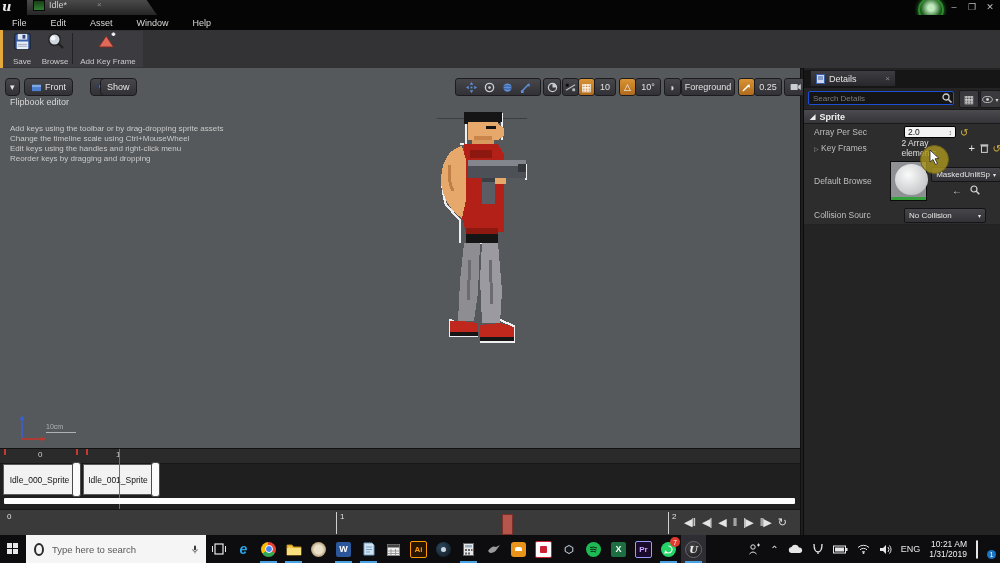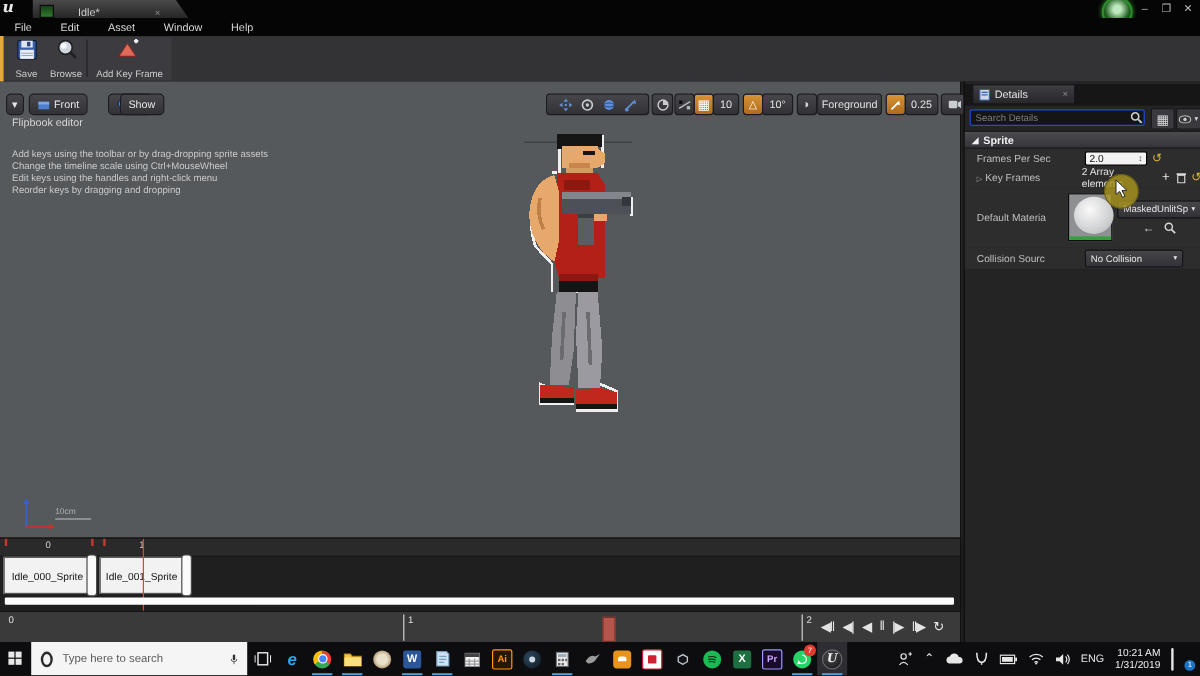--- a/index.html
+++ b/index.html
@@ -4,21 +4,21 @@
 <style>
   html,body{margin:0;padding:0;background:#000;}
   .stage{position:relative;width:1000px;height:563px;overflow:hidden;
          font-family:"Liberation Sans",sans-serif;background:#1e1e1e;color:#ddd;
          -webkit-user-select:none;user-select:none;}
   .abs{position:absolute;}
   
   .titlebar{left:0;top:0;width:1000px;height:15px;background:#050505;}
   .ue-logo{left:2px;top:0;width:20px;height:15px;color:#e8e8e8;font:italic bold 13px "DejaVu Serif",serif;line-height:14px;}
   .doc-tab{left:27px;top:0;width:130px;height:15px;background:linear-gradient(#4a4a4a,#262626);
-           clip-path:polygon(0 0,92% 0,100% 100%,0 100%);display:flex;align-items:flex-end;gap:20px;padding-left:6px;box-sizing:border-box;}
+           clip-path:polygon(0 0,92% 0,100% 100%,0 100%);display:flex;align-items:flex-start;gap:4px;padding-left:6px;box-sizing:border-box;}
   .tab-ico{width:10px;height:9px;background:linear-gradient(#163f16,#2f7d2f);border:1px solid #0a0a0a;}
   .doc-tab .t{font-size:9px;color:#cfcfcf;}
   .doc-tab .x{margin-left:26px;font-size:8px;color:#8a8a8a;}
   .rec-ind{left:918px;top:-3px;width:22px;height:22px;border-radius:50%;
            background:radial-gradient(circle at 50% 40%,#bfeabf 0 18%,#1d5c1d 60%,#083a08 100%);
            border:2px solid #2e8b2e;box-shadow:0 0 4px #2e8b2e;}
   .winbtn{top:1px;width:16px;height:12px;color:#bdbdbd;font-size:9px;text-align:center;line-height:12px;}
   .menubar{left:0;top:15px;width:1000px;height:15px;background:#050505;display:flex;gap:0;align-items:center;}
   .menu-item{padding:0 12px;font-size:9px;color:#d8d8d8;}
   
@@ -352,21 +352,21 @@
       </svg>
       <span style="font-size:6px;">▾</span>
     </div>
 
     <div class="abs d-section">
       <span style="font-size:7px;">◢</span>
       <span>Sprite</span>
     </div>
 
     <div class="abs d-row" style="top:56px;height:16px;">
-      <span class="d-lab">Frames Per Sec</span>
+      <span class="d-lab">Array Per Sec</span>
       <span class="val-num">
         <span>2.0</span>
         <span style="font-size:7px;color:#555;">↕</span>
       </span>
       <span class="undo">↺</span>
     </div>
 
     <div class="abs d-row" style="top:72px;height:16px;">
       <span class="d-lab">
         <span style="font-size:6px;color:#9a9a9a;">▷</span>
@@ -375,21 +375,21 @@
       <span style="font-size:8.5px;color:#e2e2e2;">2 Array elements</span>
       <span style="color:#e8e8e8;font-size:11px;margin-left:5px;">+</span>
       <svg style="margin-left:5px;" width="9" height="10" viewBox="0 0 9 10">
         <rect x="1.5" y="3" width="6" height="6.5" fill="none" stroke="#d8d8d8"></rect>
         <line x1="0.5" y1="2" x2="8.5" y2="2" stroke="#d8d8d8" stroke-width="1.4"></line>
       </svg>
       <span class="undo">↺</span>
     </div>
 
     <div class="abs d-row" style="top:88px;height:50px;">
-      <span class="d-lab">Default Materia</span>
+      <span class="d-lab">Default Browse</span>
       <span class="thumb">
         <span class="sph"></span>
         <span class="gr"></span>
       </span>
       <span style="display:flex;flex-direction:column;gap:3px;margin-left:4px;">
         <span class="dd">
           <span>MaskedUnlitSp</span>
           <span style="font-size:6px;">▾</span>
         </span>
         <span style="display:flex;gap:8px;align-items:center;justify-content:center;">

